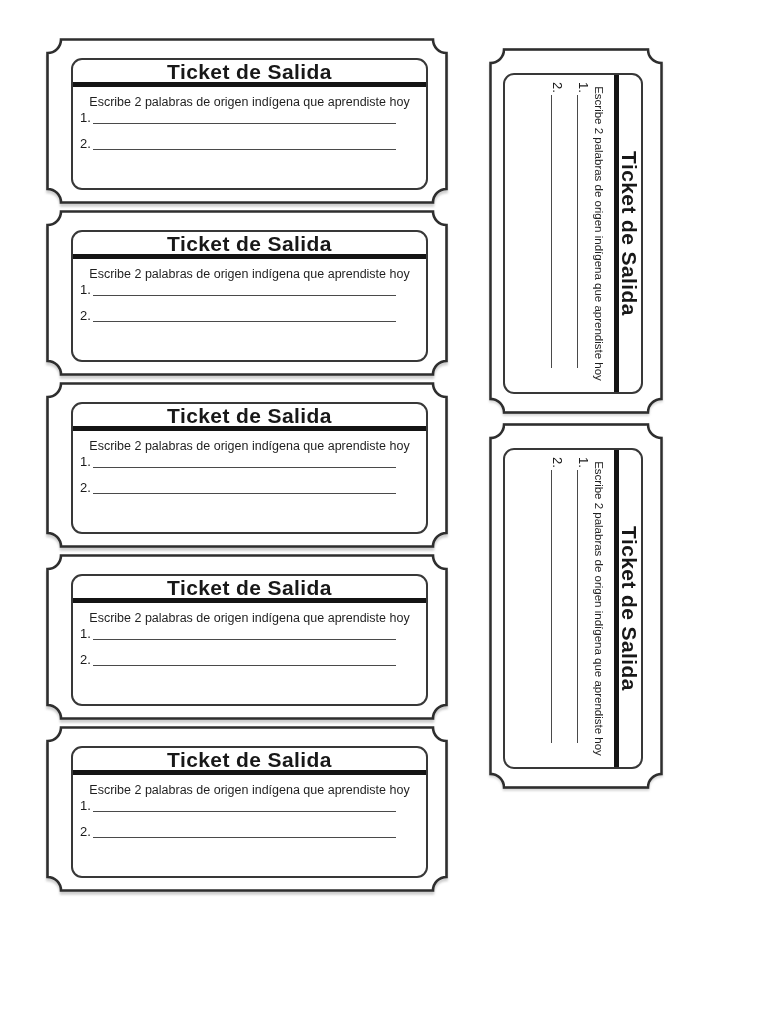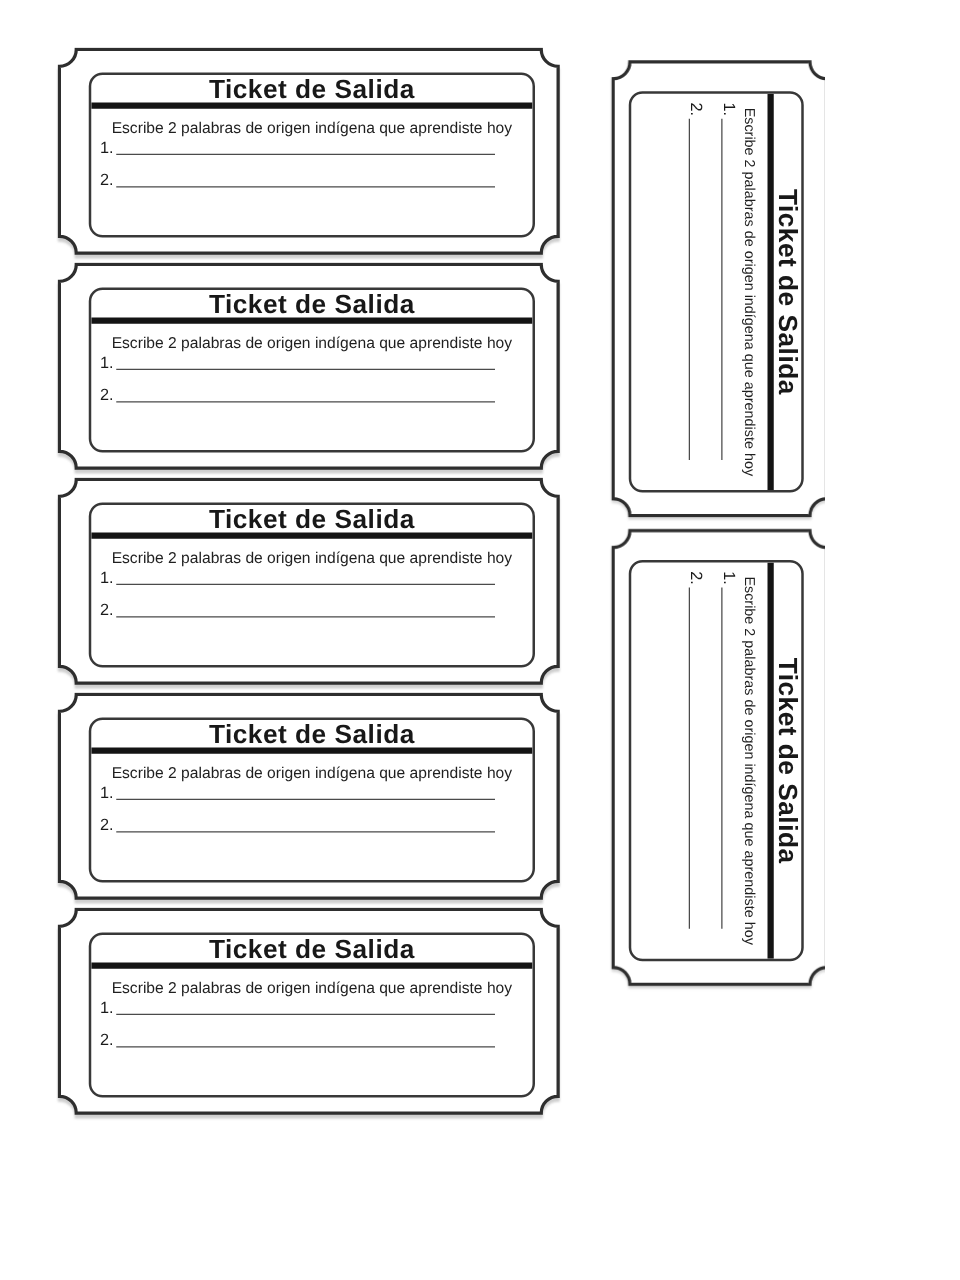--- a/index.html
+++ b/index.html
@@ -1,18 +1,18 @@
 <!DOCTYPE html>
 <html style="--page-bg: #ffffff; --ticket-border: #2e2e2e; --inner-border: #383838; --title-text: #181818; --divider-bar: #141414; --rule-line: #4a4a4a;"><head>
 <meta charset="utf-8">
 <title>Ticket de Salida</title>
 <style>
   html,body { margin:0; padding:0; background:#ffffff; }
   .page {
-    position:relative; width:660px; height:1024px; background:var(--page-bg,#ffffff);
+    position:relative; width:768px; height:1024px; background:var(--page-bg,#ffffff);
     overflow:hidden; font-family:"Liberation Sans","DejaVu Sans",sans-serif;
   }
 
   
   .left-stack { position:absolute; left:46px; top:38px; width:402px;
                 display:flex; flex-direction:column; gap:6px; }
   .rot-slot   { position:absolute; width:174px; height:366px; left:489px; }
   .rot-slot.s1 { top:48px; }
   .rot-slot.s2 { top:423px; }
 

